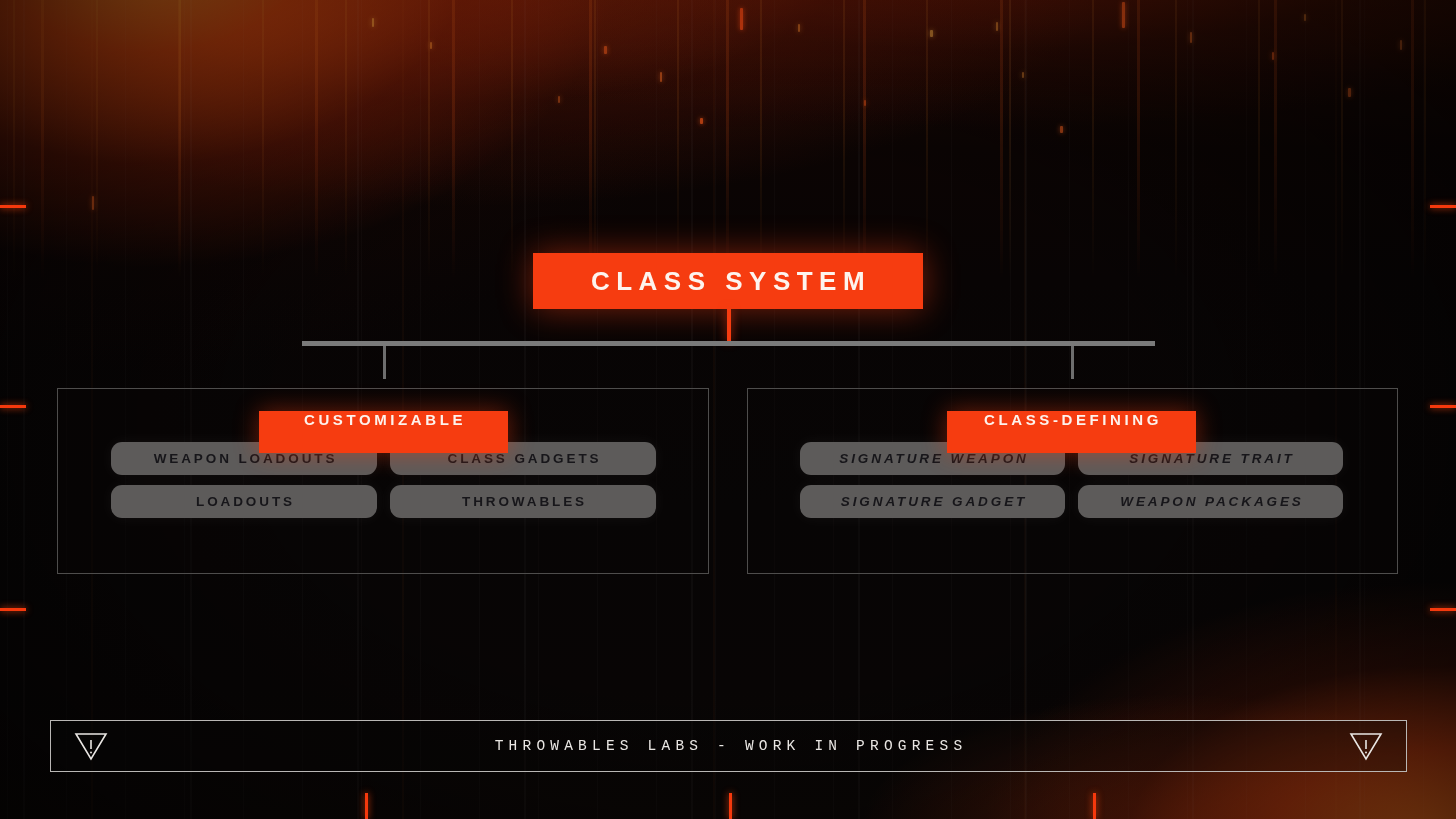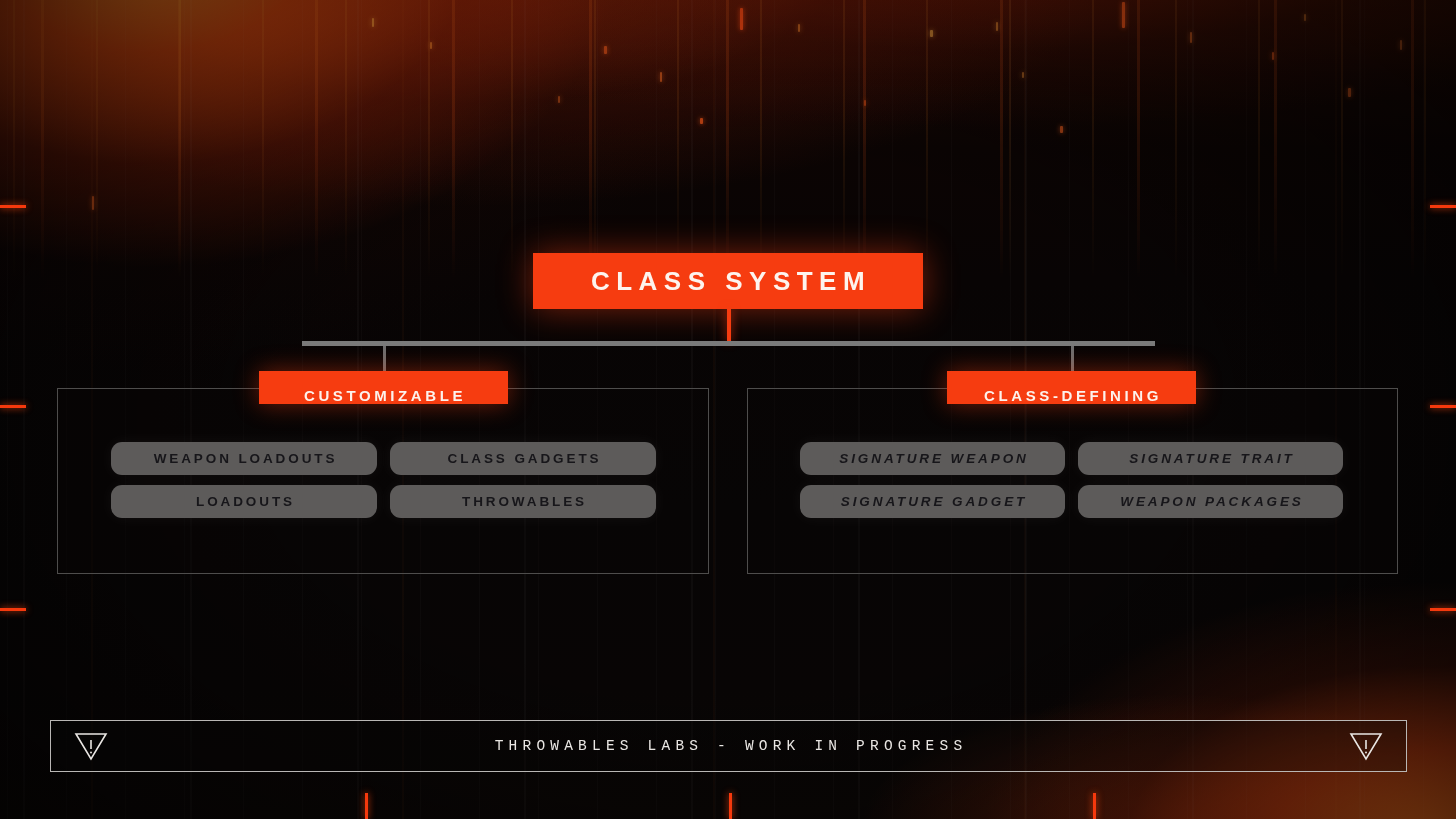--- a/index.html
+++ b/index.html
@@ -83,24 +83,25 @@
   }
 
   
   .conn-stem-orange { position:absolute; left:727px; top:309px; width:4px; height:33px; background:#f63c10;
                       box-shadow:0 0 10px rgba(246,60,16,.7); }
   .conn-hbar { position:absolute; left:302px; top:341px; width:853px; height:5px; background:#7a7a7a; }
   .conn-drop { position:absolute; width:3px; height:33px; background:#6e6e6e; }
 
   
   .cat-tag {
-    position:absolute; height:33px; background:#f63c10;
-    display:flex; align-items:flex-end; justify-content:center;
+    position:absolute; height:42px; background:#f63c10;
+    display:flex; align-items:flex-start; justify-content:center;
     box-shadow:0 0 24px rgba(246,60,16,.45);
     z-index:4;
+    margin-top:40px;
   }
   .cat-tag span {
     color:#fdf2ec; font-size:15px; font-weight:700; letter-spacing:3.6px;
     font-family:"Liberation Sans", sans-serif; text-indent:3px;
   }
   #cat-left  { left:259px; top:371px; width:249px; }
   #cat-right { left:947px; top:371px; width:249px; }
 
   
   .panel {

